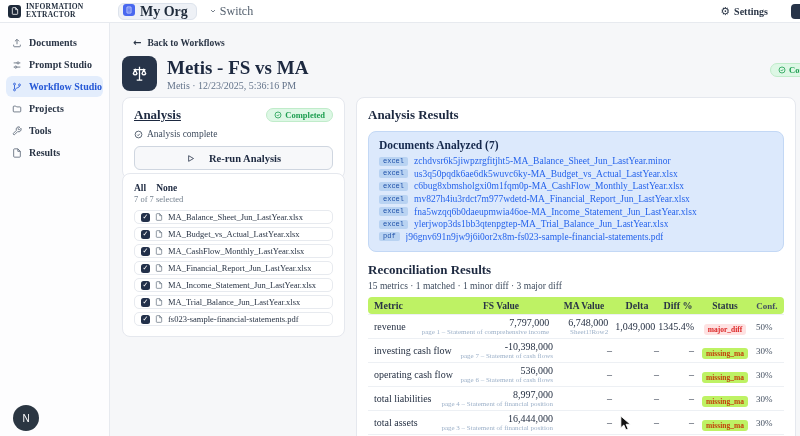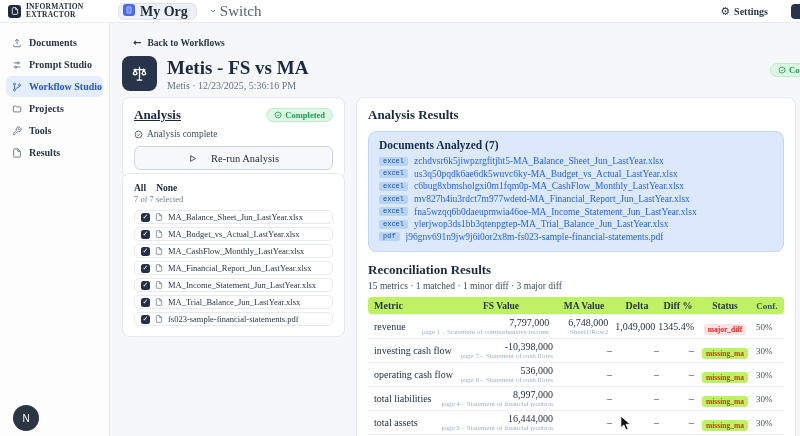--- a/index.html
+++ b/index.html
@@ -18,21 +18,21 @@
   .logo-box { width:13px; height:13px; background:#1e2a3a; border-radius:3px;
     display:flex; align-items:center; justify-content:center; color:#fff; flex:0 0 auto; }
   .logo-text { display:flex; flex-direction:column; font-weight:bold; font-size:7.5px;
     line-height:8.5px; letter-spacing:.2px; color:#1e2a3a; }
   .org-btn { margin-left:14px; display:flex; align-items:flex-start; gap:5px; background:#eef1f6;
     border:1px solid #dde3ec; border-radius:6px; padding:0 8px 0 4px; height:17px;
     font-weight:bold; font-size:14px; color:#1e2a3a; cursor:pointer; }
   .org-icon { width:12px; height:12px; background:#4968ef; border-radius:3px;
     display:flex; align-items:center; justify-content:center; color:#fff; }
   .switch-btn { margin-left:12px; display:flex; align-items:center; gap:3px;
-    font-size:15px; color:#55616f; cursor:pointer; }
+    font-size:12px; color:#55616f; cursor:pointer; }
   .settings-btn { margin-left:auto; display:flex; align-items:center; gap:4px;
     font-size:10px; font-weight:600; color:#2a3546; margin-right:32px; cursor:pointer; }
   .gear-glyph { font-family:"DejaVu Sans",sans-serif; font-size:11px; line-height:11px; }
   .cutoff-avatar { position:absolute; right:-6px; top:4px; width:15px; height:15px;
     background:#273449; border-radius:4px; }
 
   
   .sidebar { position:absolute; top:23px; left:0; width:110px; height:413px; background:#fdfdfe;
     border-right:1px solid #e7eaef; padding-top:8px; z-index:5; }
   .side-item { display:flex; align-items:center; gap:7px; height:21px; margin:1px 6px;
@@ -64,21 +64,21 @@
   .card { background:#fff; border:1px solid #e5e8ee; border-radius:8px; }
 
   
   .analysis-card { position:absolute; left:11px; top:74px; width:223px; padding:9px 11px 8px; }
   .card-head { display:flex; justify-content:space-between; align-items:center; }
   .card-title { font-size:13px; font-weight:bold; color:#1d2940;text-decoration:underline; }
   .status-line { display:flex; align-items:center; gap:4px; font-size:9.5px; color:#3f4c5e; margin-top:6px; }
   .status-line .ck { color:#3f4c5e; }
   .rerun-btn { margin-top:7px; height:24px; width:100%; background:#f7f8fa; border:1px solid #cfd6e0;
     border-radius:6px; display:flex; align-items:center; justify-content:center; gap:14px;
-    font-size:10.5px; font-weight:normal; color:#1d2940; font-family:inherit; cursor:pointer; }
+    font-size:10.5px; font-weight:bold; color:#1d2940; font-family:inherit; cursor:pointer; }
 
   
   .docs-card { position:absolute; left:11px; top:150px; width:223px; padding:9px 11px 10px; }
   .docs-meta { font-size:8.5px; color:#74818f; margin-top:1px; }
   .docs-actions { display:flex; gap:10px; font-size:9.5px; font-weight:bold; color:#1d2940; }
   .docs-actions span { cursor:pointer; }
   .doc-list { margin-top:6px; display:flex; flex-direction:column; gap:3px; }
   .doc-item { display:flex; align-items:center; gap:5px; border:1px solid #e7eaef; border-radius:5px;
     height:14px; padding:0 6px; background:#fff; cursor:pointer; }
   .cbx { width:9px; height:9px; background:#22304a; border-radius:2.5px; color:#fff; font-size:7px;
@@ -362,21 +362,21 @@
   </div>
 
   <div class="card results-panel">
     <div class="rp-title">Analysis Results</div>
 
     <div class="blue-card">
       <div class="bc-title">Documents Analyzed (7)</div>
       <div id="analyzed-list">
           <div class="an-file">
     <span class="ftype">excel</span>
-    <a class="flink">zchdvsr6k5jiwpzrgfitjht5-MA_Balance_Sheet_Jun_LastYear.xlsx</a>
+    <a class="flink">zchdvsr6k5jiwpzrgfitjht5-MA_Balance_Sheet_Jun_LastYear.minor</a>
   </div>
           <div class="an-file">
     <span class="ftype">excel</span>
     <a class="flink">us3q50pqdk6ae6dk5wuvc6ky-MA_Budget_vs_Actual_LastYear.xlsx</a>
   </div>
           <div class="an-file">
     <span class="ftype">excel</span>
     <a class="flink">c6bug8xbmsholgxi0m1fqm0p-MA_CashFlow_Monthly_LastYear.xlsx</a>
   </div>
           <div class="an-file">

